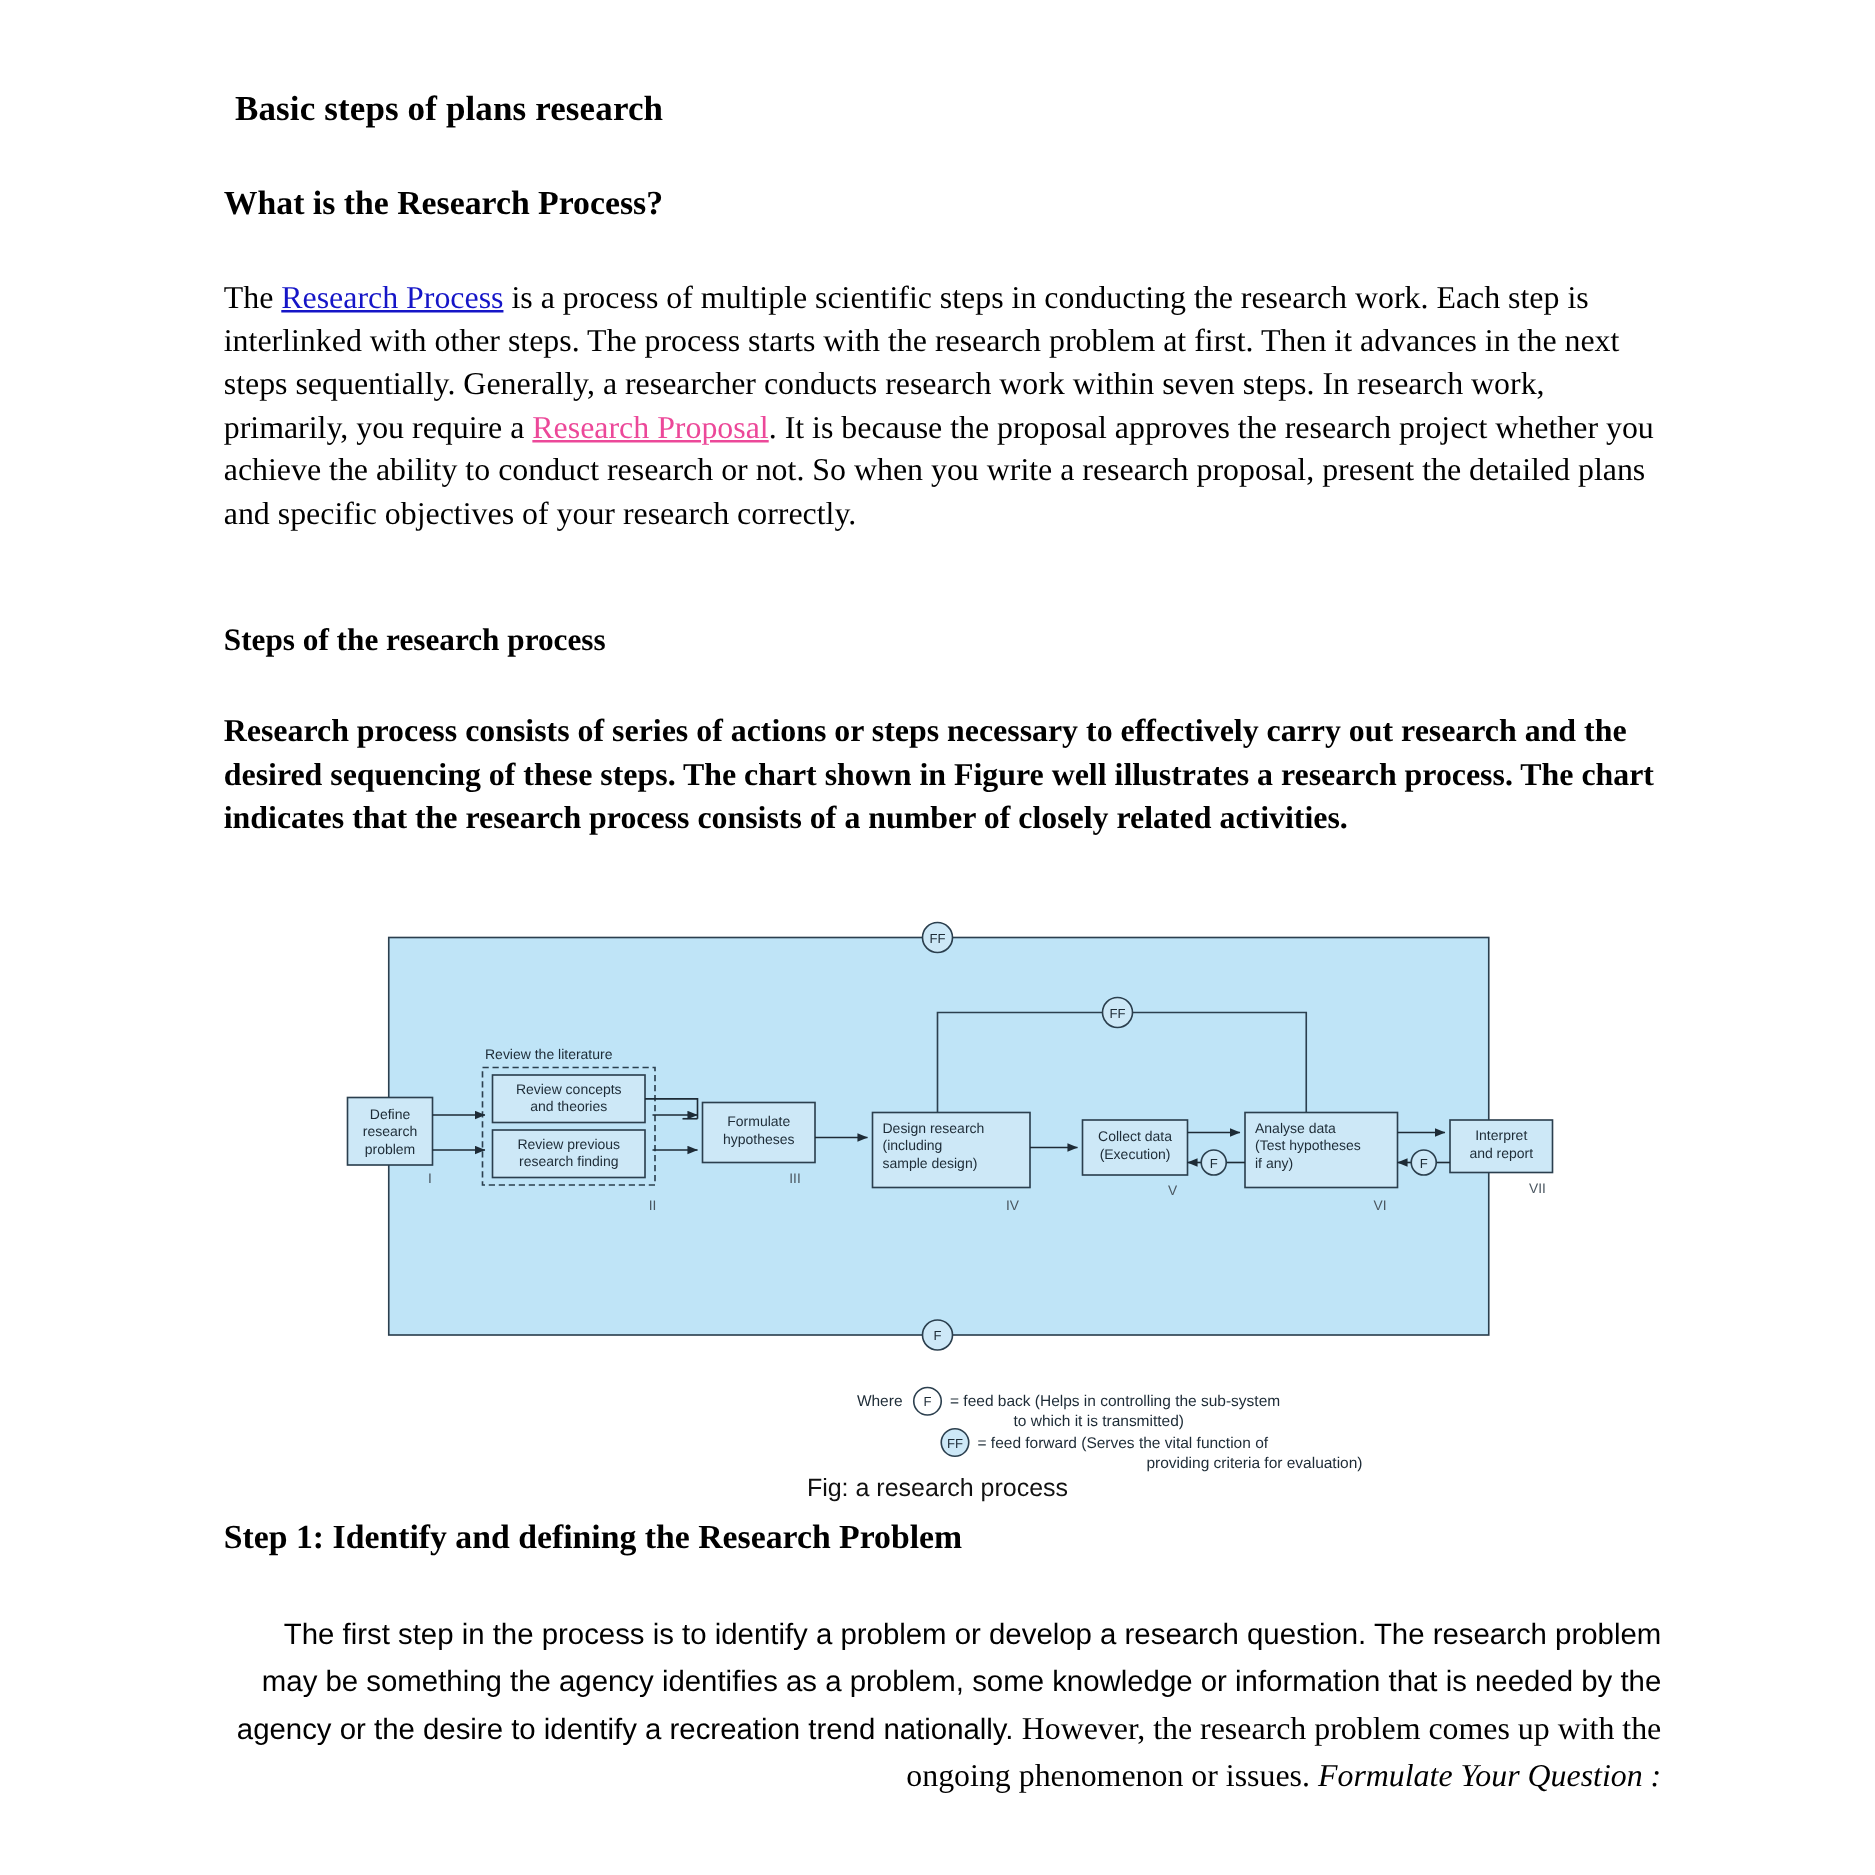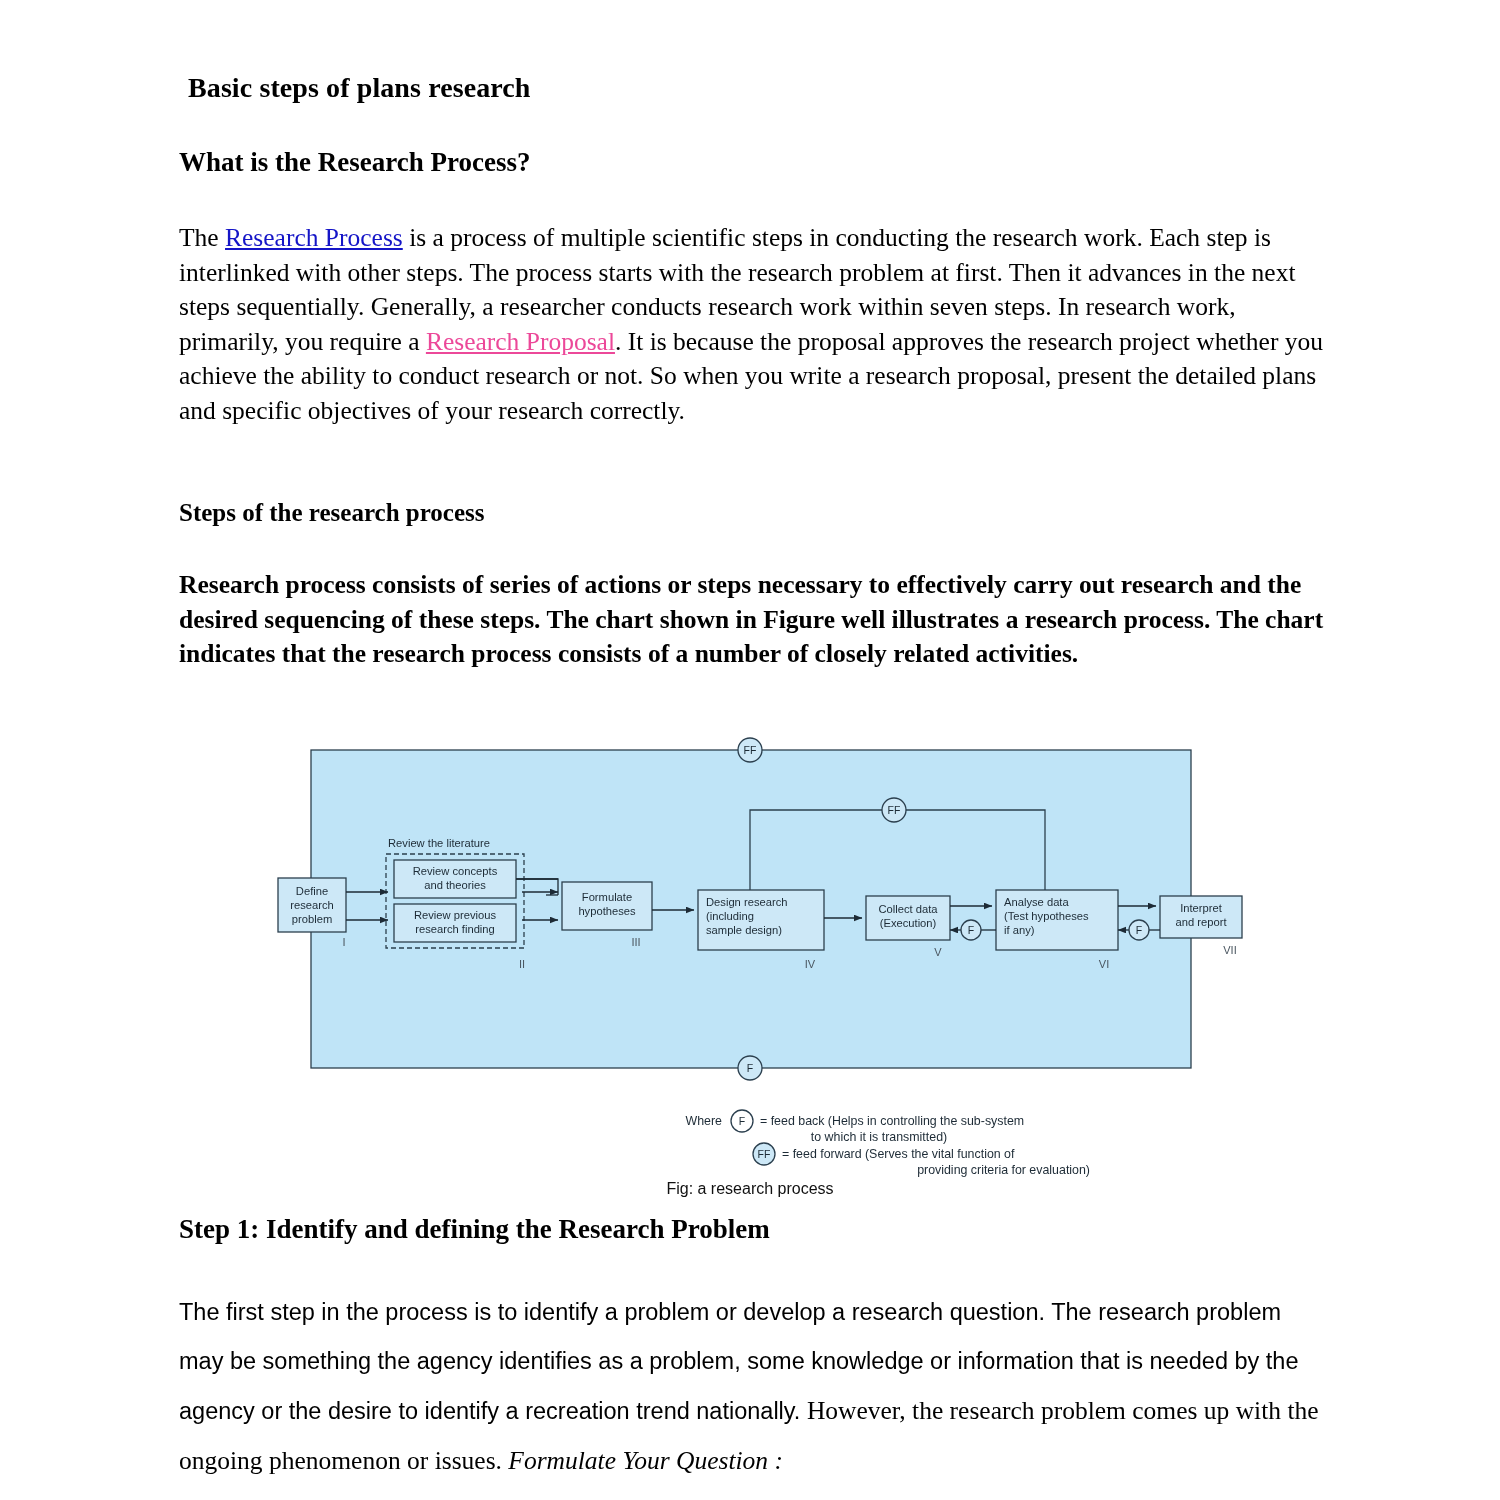--- a/index.html
+++ b/index.html
@@ -53,40 +53,41 @@
   }
   #para-intro  { top: 221px; }
   #para-steps  { top: 568px; font-weight: bold; }
 
   .para-sans {
     position: absolute;
     left: 179px;
     width: 1150px;
     top: 1288px;
     font-size: 23.5px;
-    line-height: 49px;
-    font-family: "Liberation Sans", sans-serif;
+    line-height: 38px;
+    font-family: "Liberation Sans", sans-serif;
+    text-align: right;
   }
   .serif-run { font-family: "Liberation Serif", serif; font-size: 25.5px; }
   .serif-italic { font-family: "Liberation Serif", serif; font-size: 25.5px; font-style: italic; }
 
   a.link, .link {
     text-decoration: underline;
     cursor: pointer;
   }
   .link-blue   { color: #1515c7; text-align: center; }
   .link-maroon { color: #ec4899; }
 
   .fig-caption {
     position: absolute;
     left: 0;
     top: 1180px;
     width: 1500px;
     text-align: center;
-    font-size: 16px;
+    font-size: 20px;
     font-family: "Liberation Sans", sans-serif;
     color: #111;
   }
 
   
   #figure {
     position: absolute;
     left: 270px;
     top: 730px;
     width: 980px;

